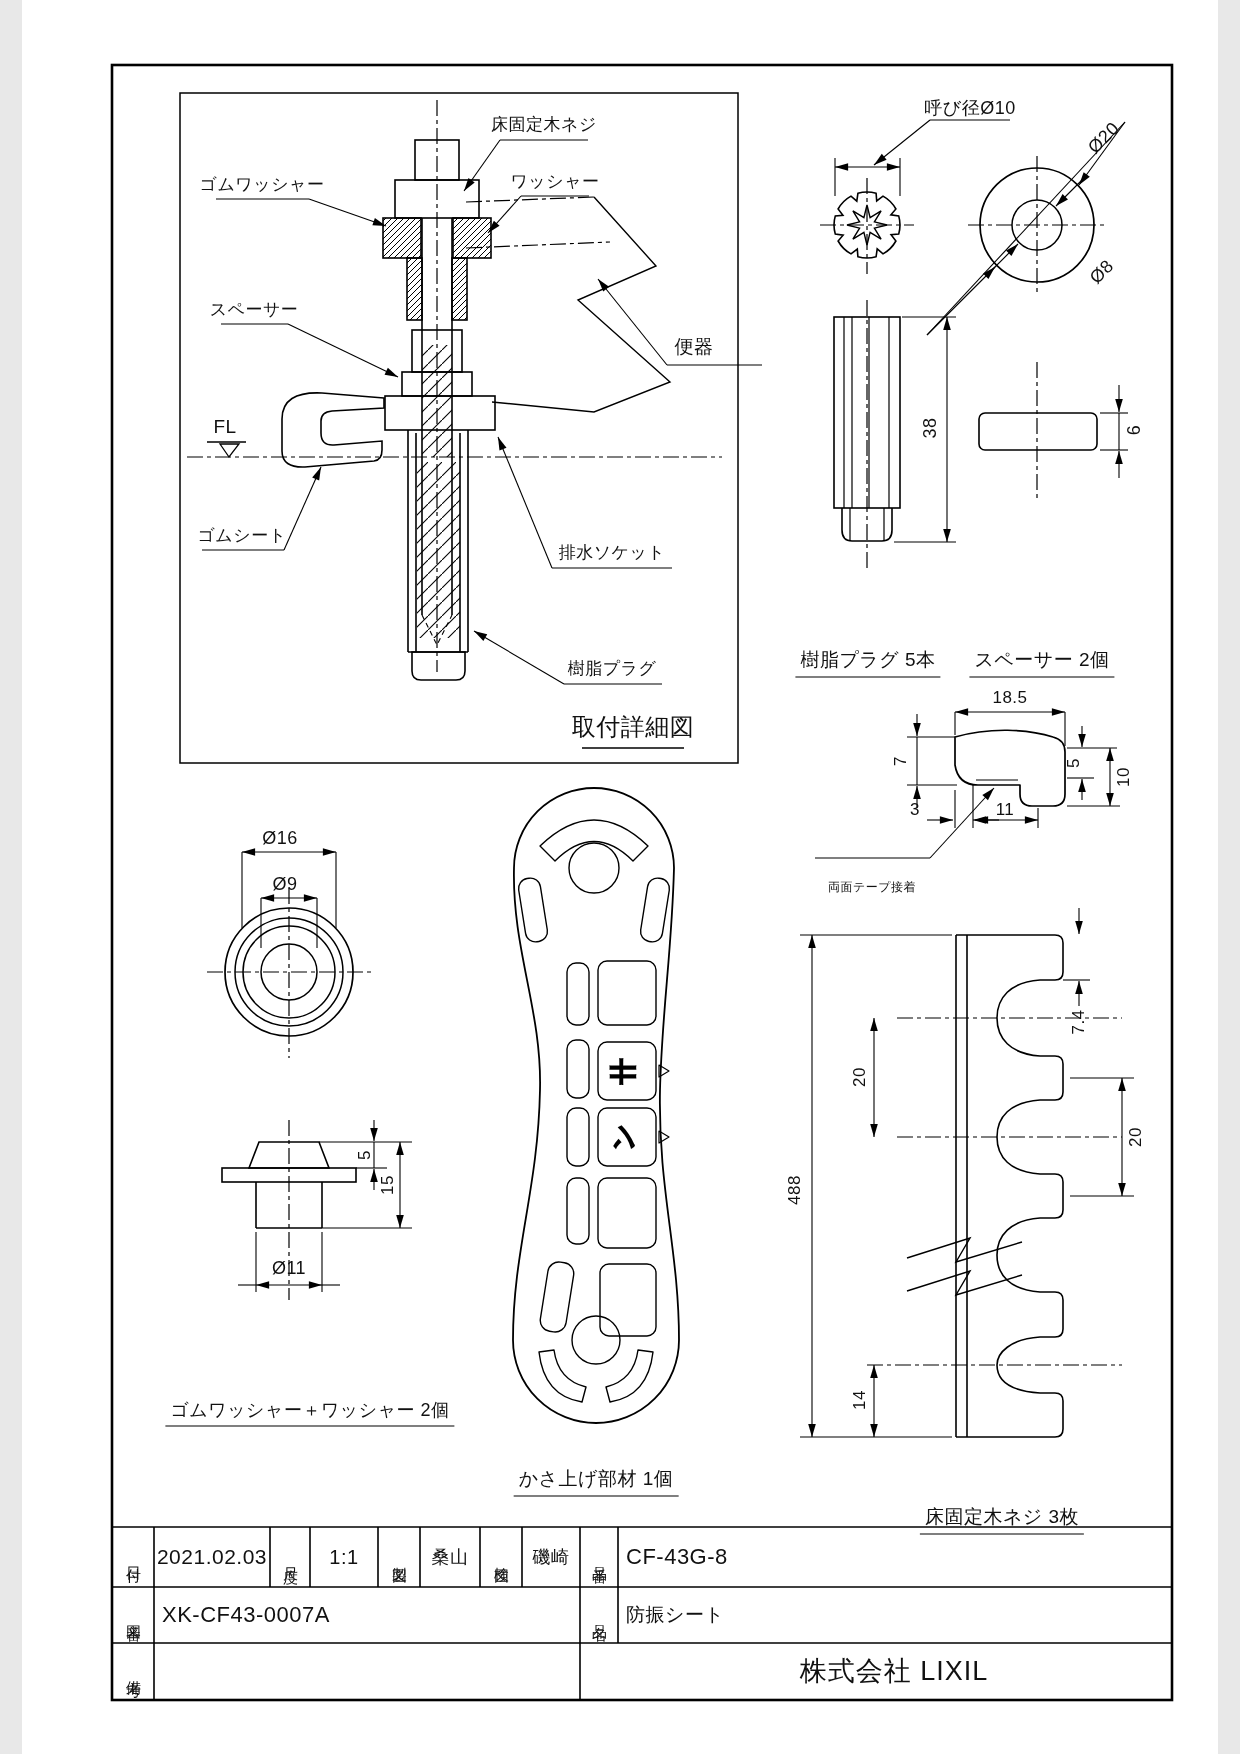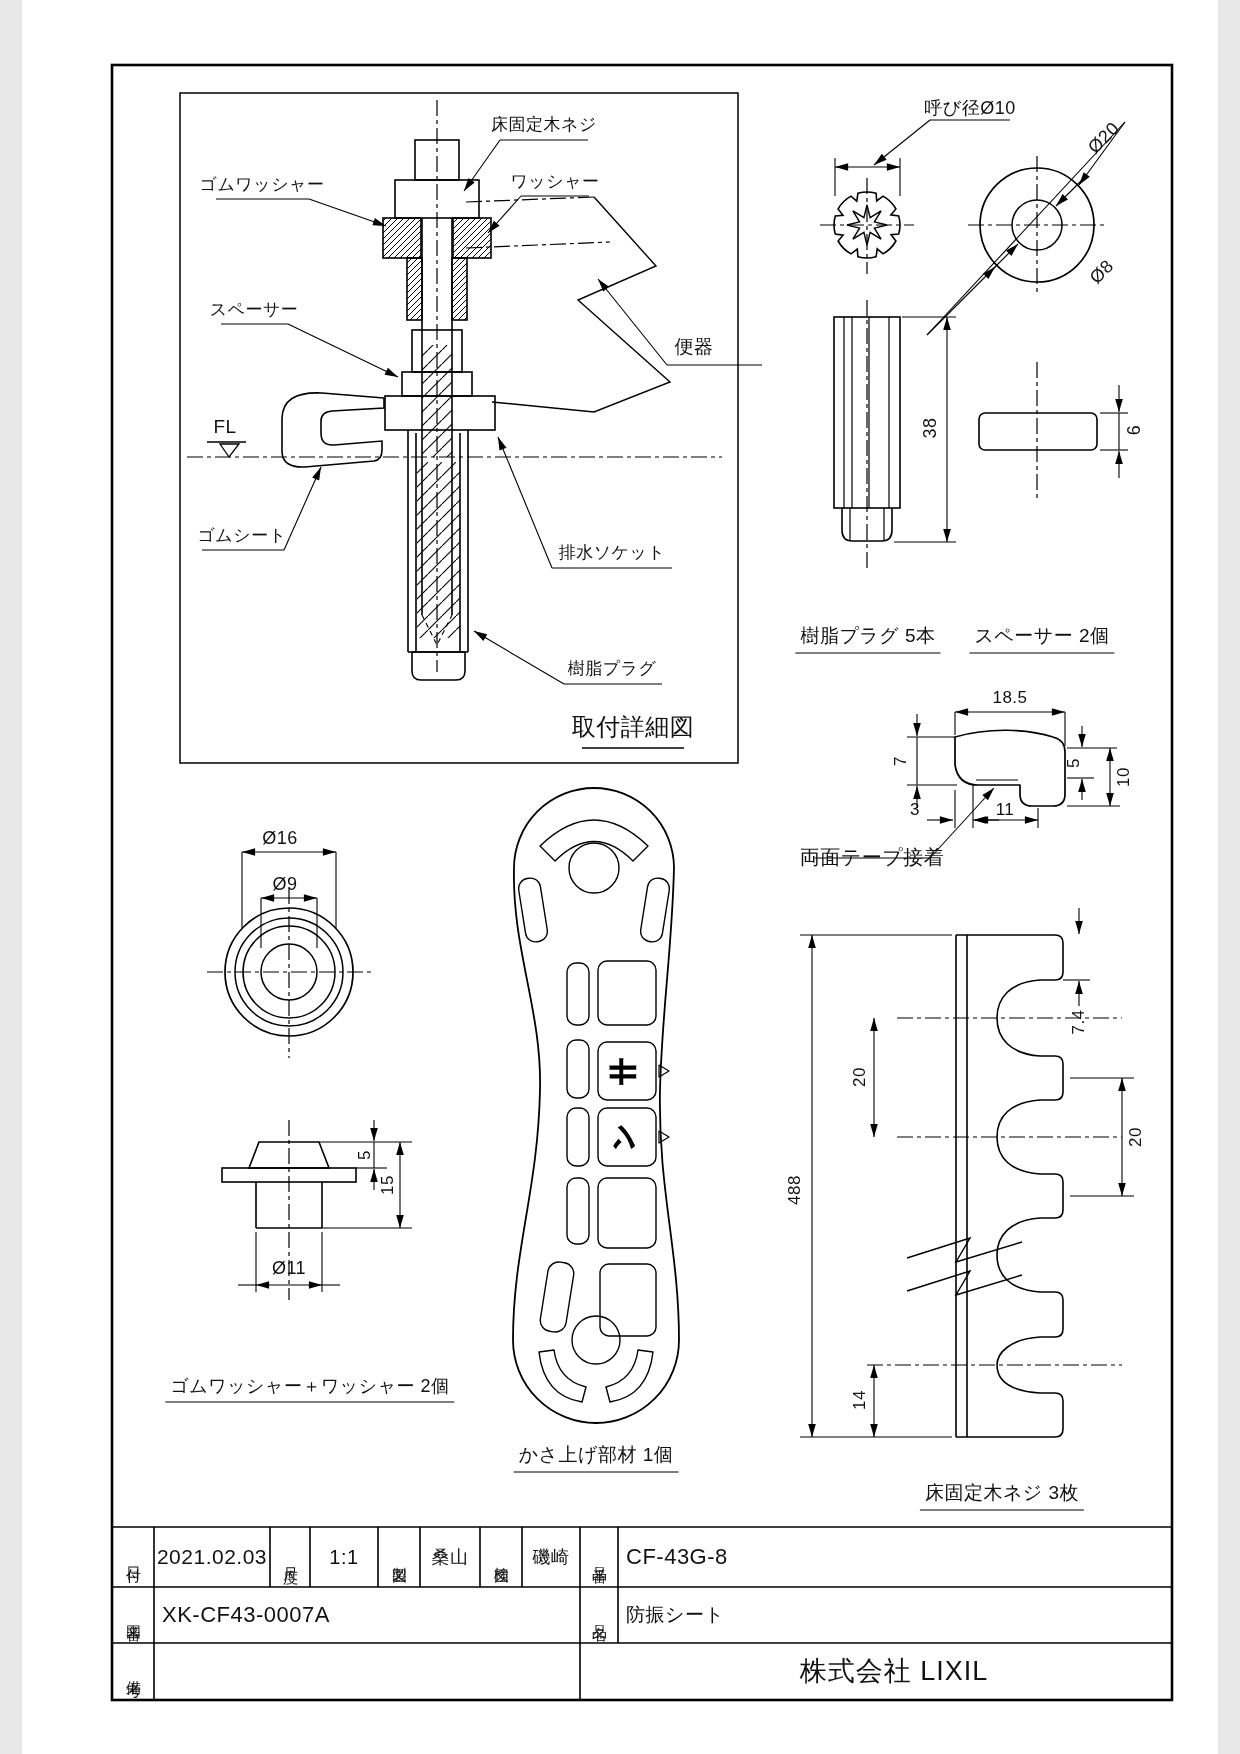--- a/index.html
+++ b/index.html
@@ -4,21 +4,21 @@
 <style>
   html,body{margin:0;padding:0;background:#e8e8e8;}
   .page{position:relative;width:1196px;height:1754px;background:#ffffff;margin:0 auto;
         font-family:"Liberation Sans","DejaVu Sans",sans-serif;color:#111;overflow:hidden;}
   svg.lines{position:absolute;left:0;top:0;}
   .lbl{position:absolute;transform:translate(-50%,-50%);white-space:nowrap;
        font-size:17px;letter-spacing:.5px;color:#111;}
   .left{transform:translate(0,-50%);}
   .rot{transform:translate(-50%,-50%) rotate(-90deg);}
   .rot45{transform:translate(-50%,-50%) rotate(-45deg);}
-  .ul{border-bottom:1.6px solid #000;padding:0 5px 4px;}
+  .ul{border-bottom:1.6px solid #000;padding:0 5px 4px;margin-top:24px;}
   .big{font-size:19px;}
   .vlabel{writing-mode:vertical-rl;text-orientation:upright;font-size:15px;letter-spacing:2px;}
   .emb{color:#fff;-webkit-text-stroke:1.3px #000;font-weight:700;font-size:26px;}
   .company{font-weight:400;font-size:27px;letter-spacing:1px;}
 </style>
 </head>
 <body>
 
 <div class="page">
 
@@ -297,21 +297,21 @@
 <span class="lbl rot" style="left:1112px;top:430px;font-size:18px">6</span>
 <span class="lbl ul big" style="left:846px;top:638px">樹脂プラグ 5本</span>
 <span class="lbl ul big" style="left:1020px;top:638px">スペーサー 2個</span>
 
 <span class="lbl" style="left:988px;top:698px">18.5</span>
 <span class="lbl rot" style="left:879px;top:761px">7</span>
 <span class="lbl" style="left:893px;top:810px">3</span>
 <span class="lbl" style="left:983px;top:810px">11</span>
 <span class="lbl rot" style="left:1052px;top:763px">5</span>
 <span class="lbl rot" style="left:1102px;top:777px">10</span>
-<span class="lbl" style="left:850px;top:857px;font-size:20px">両面テープ接着</span>
+<span class="lbl" style="left:850px;top:887px;font-size:12px">両面テープ接着</span>
 
 <span class="lbl" style="left:258px;top:838px;font-size:18px">Ø16</span>
 <span class="lbl" style="left:263px;top:884px;font-size:18px">Ø9</span>
 <span class="lbl rot" style="left:343px;top:1155px">5</span>
 <span class="lbl rot" style="left:366px;top:1185px">15</span>
 <span class="lbl" style="left:267px;top:1268px;font-size:18px">Ø11</span>
 <span class="lbl ul" style="left:288px;top:1388px;font-size:18px">ゴムワッシャー＋ワッシャー 2個</span>
 
 <span class="lbl emb rot" style="left:601px;top:1071px">卄</span>
 <span class="lbl emb rot" style="left:601px;top:1137px">ン</span>

